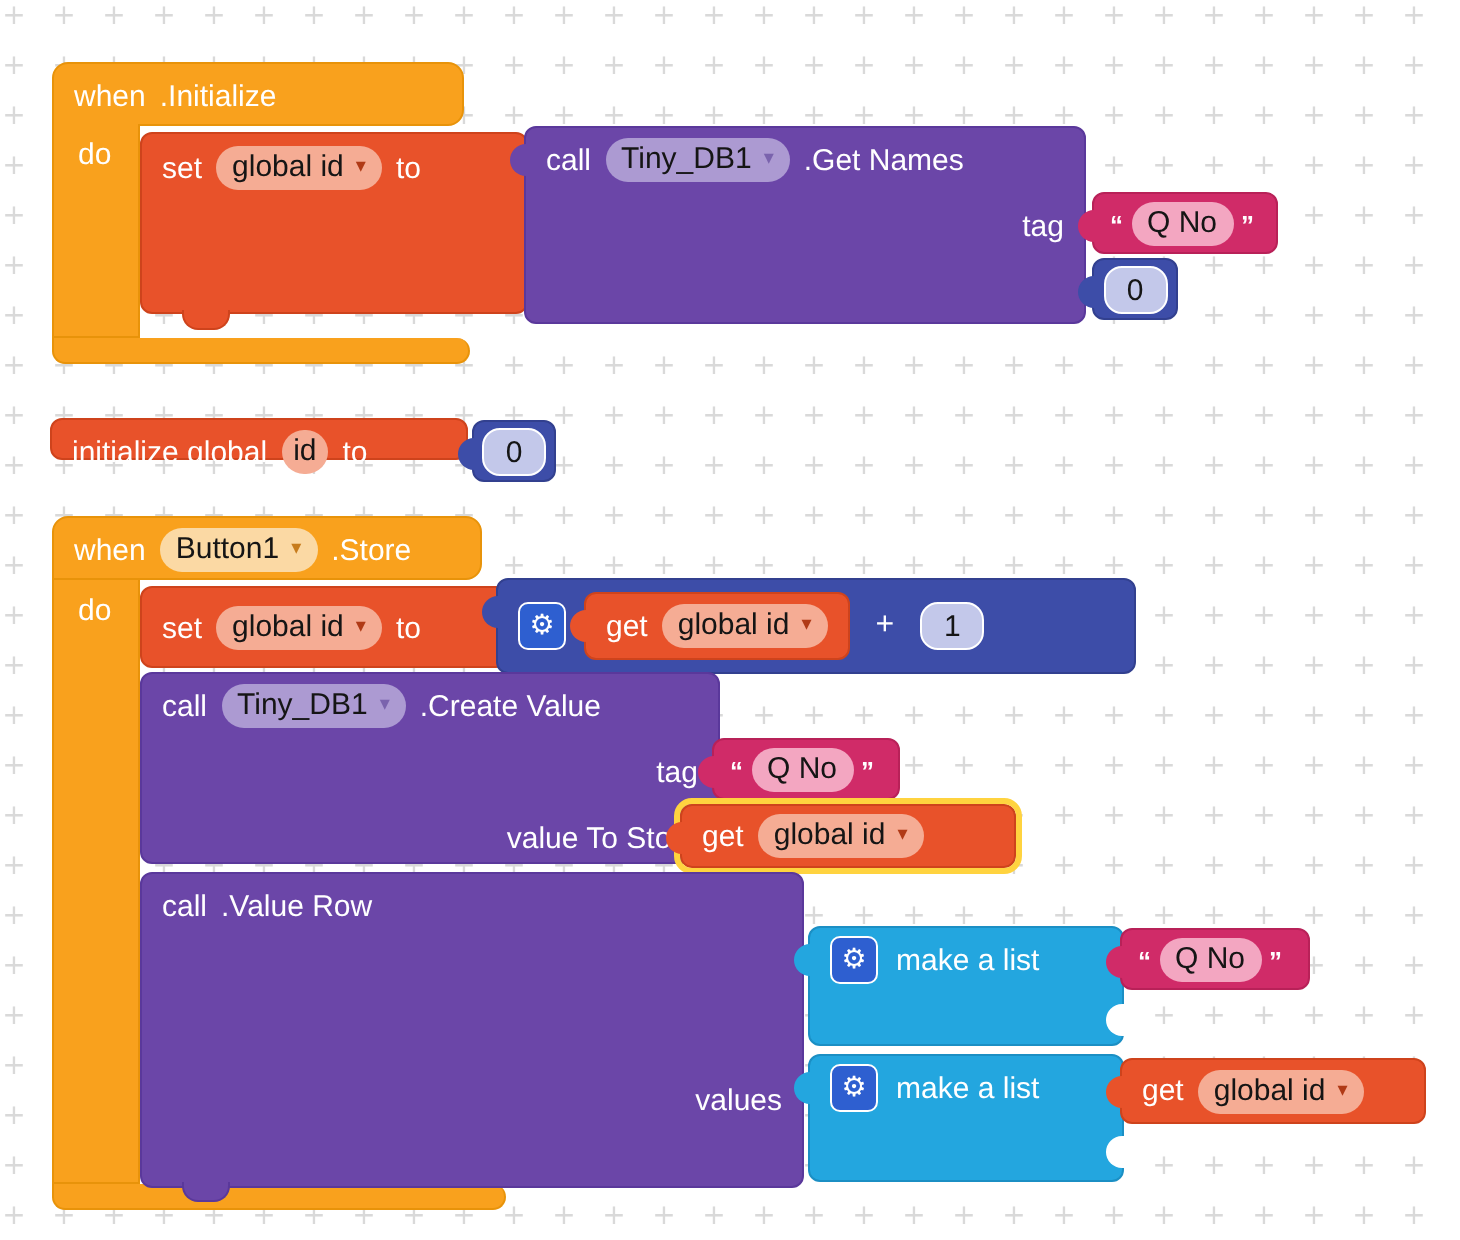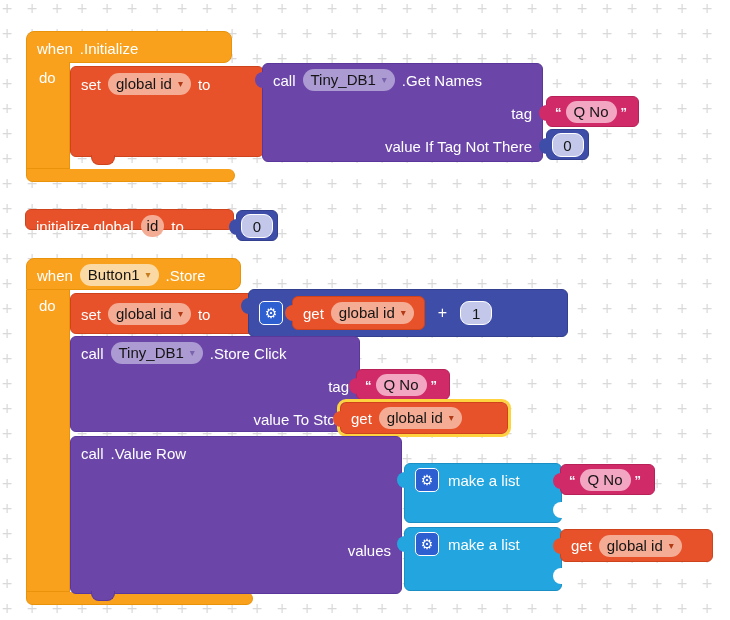--- a/index.html
+++ b/index.html
@@ -814,21 +814,20 @@
   <div class="blk proc rnd plug" style="left:262px;top:63px;width:281px;height:99px;">
     <div class="row">
       <span>call</span>
       <span class="pill lav">
           <span>Tiny_DB1</span>
           <span class="arr a-pur"></span>
         </span>
       <span>.Get Names</span>
     </div>
     <div class="rlab" style="top:33px;">tag</div>
-    <div class="rlab" style="top:66px;">value If Tag Not There</div>
   </div>
 
   <div class="blk txt rnd plug" style="left:546px;top:96px;width:93px;height:31px;">
     <div class="row" style="height:30px;padding:0 8px;gap:4px;">
       <span class="q q-open"></span>
       <span class="pill lpink">
           <span>Q No</span>
         </span>
       <span class="q q-close"></span>
     </div>
@@ -904,21 +903,21 @@
     </div>
   </div>
 
   <div class="blk proc rnd" style="left:70px;top:336px;width:290px;height:96px;">
     <div class="row">
       <span>call</span>
       <span class="pill lav">
           <span>Tiny_DB1</span>
           <span class="arr a-pur"></span>
         </span>
-      <span>.Store Click</span>
+      <span>.Create Value</span>
     </div>
     <div class="rlab" style="top:33px;">tag</div>
     <div class="rlab" style="top:66px;">value To Store</div>
   </div>
 
   <div class="blk txt rnd plug" style="left:356px;top:369px;width:94px;height:31px;">
     <div class="row" style="height:30px;padding:0 8px;gap:4px;">
       <span class="q q-open"></span>
       <span class="pill lpink">
           <span>Q No</span>

